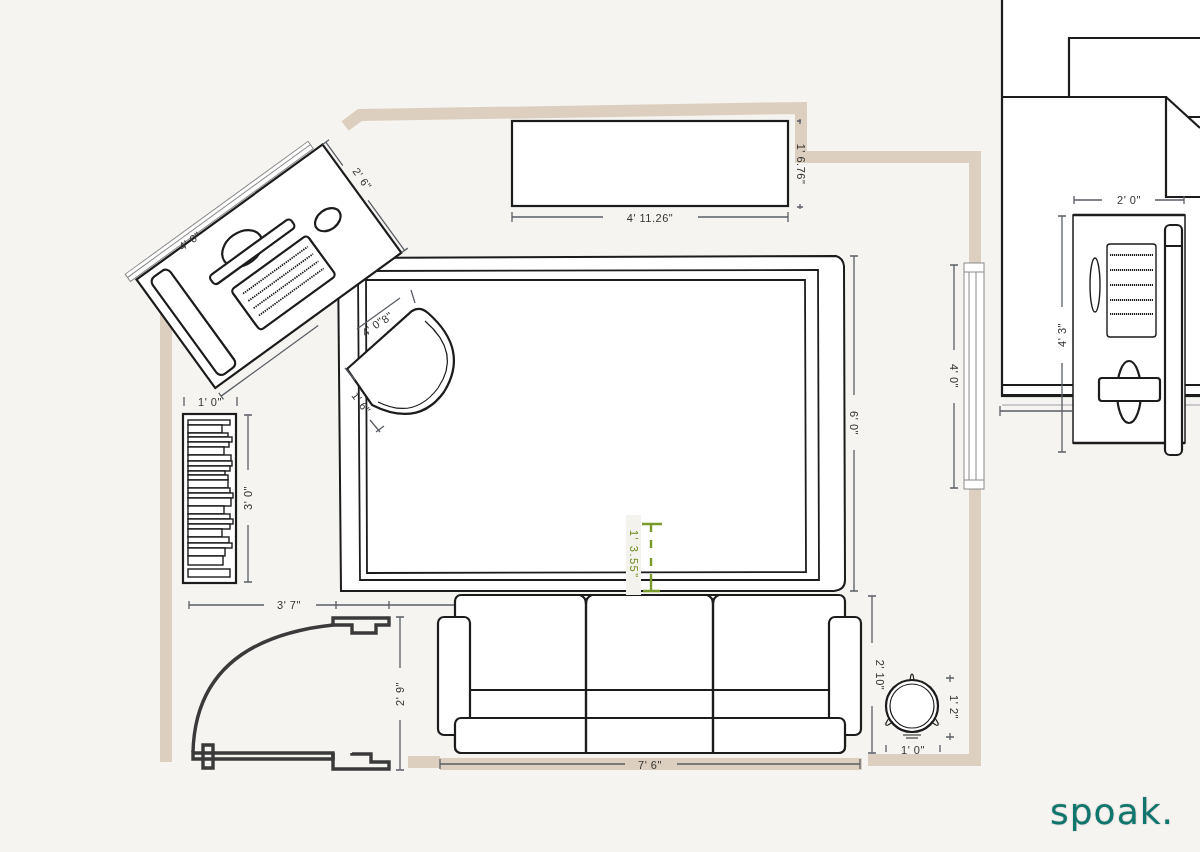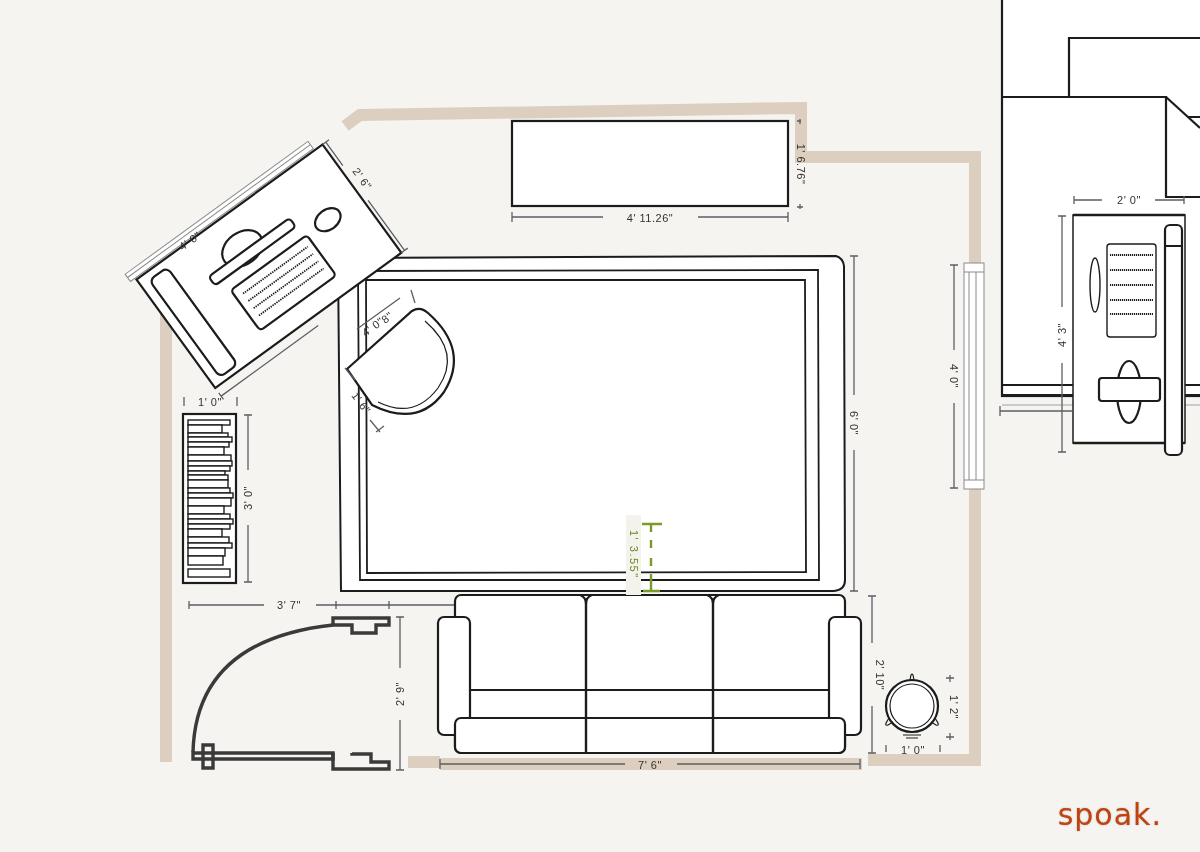--- a/index.html
+++ b/index.html
@@ -8,21 +8,21 @@
   .wall { fill: none; stroke: #ddcfbf; stroke-width: 12; stroke-linejoin: miter; }
   .furn { fill: #ffffff; stroke: #1c1c1c; stroke-width: 2.2; }
   .furn-thin { fill: #ffffff; stroke: #1c1c1c; stroke-width: 1.4; }
   .thin { fill: none; stroke: #1c1c1c; stroke-width: 1.2; }
   .win { fill: #ffffff; stroke: #8a8a8a; stroke-width: 1; }
   .dim { stroke: #5a5f66; stroke-width: 1.3; fill: none; }
   .dimtxt { font-family: "Liberation Sans", sans-serif; font-size: 11px; fill: #333; letter-spacing: 0.5px; }
   .door { fill: none; stroke: #3a3a3a; stroke-width: 3.4; }
   .green { stroke: #7a9a2a; stroke-width: 2.4; fill: none; }
   .greentxt { font-family: "Liberation Sans", sans-serif; font-size: 11px; fill: #6a8a1a; letter-spacing: 1.5px; }
-  .logo { position: absolute; right: 38px; bottom: 20px; font-family: "DejaVu Sans", sans-serif; font-size: 30px; color: #c2410c; text-shadow: 0 0 1px #bdbdbd, 0 0 2px #c8c8c8; letter-spacing: 1px; }
+  .logo { position: absolute; right: 26px; bottom: 20px; font-family: "DejaVu Sans", sans-serif; font-size: 36px; color: #0f766e; text-shadow: 0 0 1px #bdbdbd, 0 0 2px #c8c8c8; letter-spacing: 1px; }
 </style>
 </head>
 <body>
 
 <svg id="plan" width="1200" height="852" viewBox="0 0 1200 852" xmlns="http://www.w3.org/2000/svg">
 
   <g>
     <polyline class="wall" points="166,762 166,268 178,268"></polyline>
     <polyline class="wall" points="345,126 360,115 801,108 801,157 975,157 975,760 868,760"></polyline>
     <line class="wall" x1="408" y1="762" x2="440" y2="762"></line>

